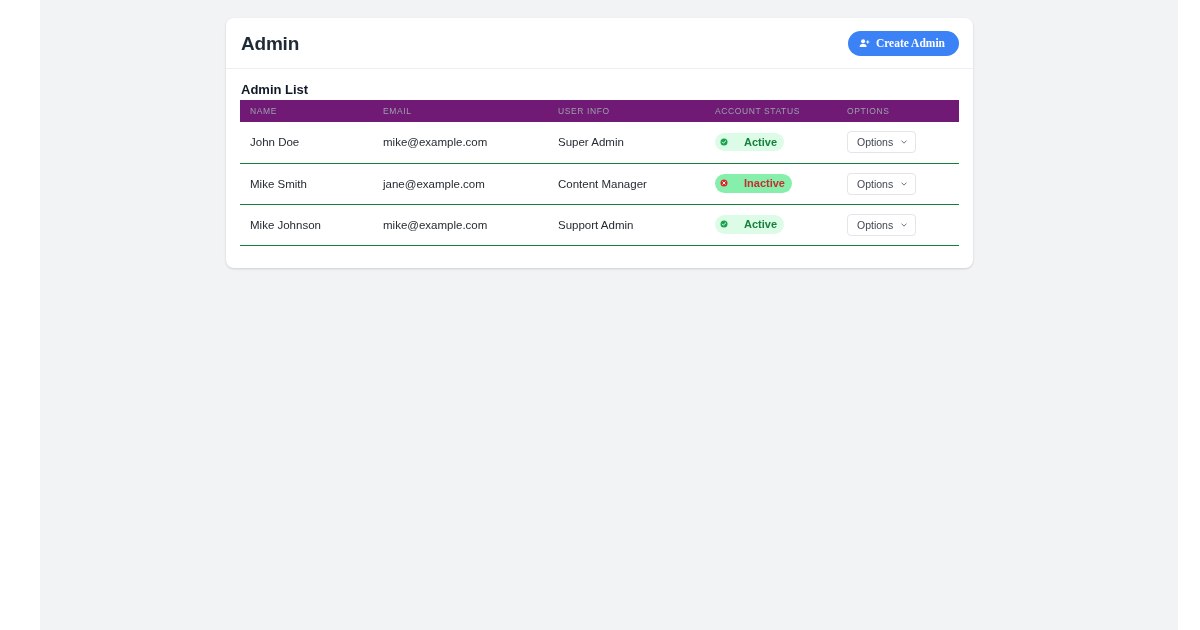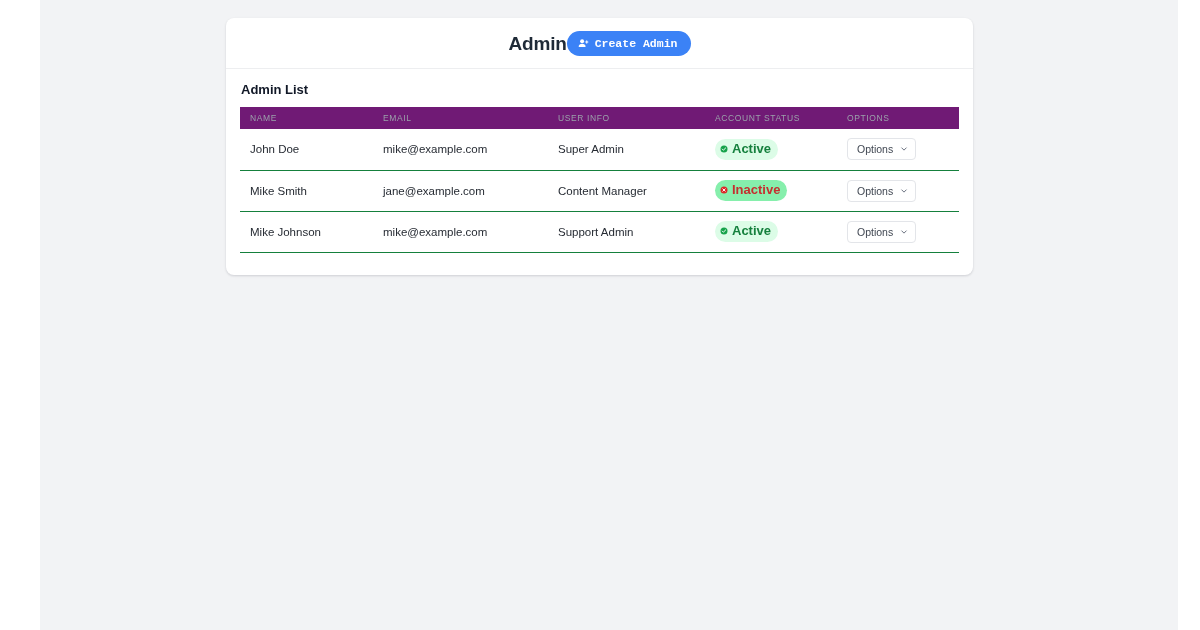--- a/index.html
+++ b/index.html
@@ -34,57 +34,57 @@
     box-shadow: 0 1px 3px rgba(16, 24, 40, 0.10), 0 1px 2px rgba(16, 24, 40, 0.06);
     overflow: hidden;
   }
 
   
   .card-header {
     height: 51px;
     border-bottom: 1px solid #edeef0;
     display: flex;
     align-items: center;
-    justify-content: center;
+    justify-content: space-between;
     padding: 0 14px 0 15px;
   }
   .page-title {
     font-size: 19px;
     font-weight: bold;
     color: #1f2a37;
     letter-spacing: -0.2px;
     line-height: 1;
   }
 
   .create-btn {
     display: inline-flex;
     align-items: center;
     gap: 6px;
     background: #3b82f6;
     color: #ffffff;
     border: none;
     border-radius: 999px;
     height: 25px;
     padding: 0 14px 0 11px;
-    font-family: Liberation Mono, monospace;
+    font-family: Liberation Serif, serif;
     font-size: 11.5px;
     font-weight: bold;
     cursor: pointer;
     white-space: nowrap;
   }
   .create-btn svg { display: block; }
 
   
   .card-body { padding: 14px 14px 22px 14px; }
 
   .section-title {
     font-size: 13px;
     font-weight: bold;
     color: #111827;
-    margin: 0 0 11px 1px;
+    margin: 0 0 4px 1px;
     line-height: 1;
   }
 
   table.admin-table {
     width: 100%;
     border-collapse: collapse;
     table-layout: fixed;
   }
 
   table.admin-table thead th {
@@ -115,24 +115,24 @@
   .col-name   { width: 133px; }
   .col-email  { width: 175px; }
   .col-info   { width: 157px; }
   .col-status { width: 132px; }
   .col-opts   { width: 122px; }
 
   
   .badge {
     display: inline-flex;
     align-items: center;
-    gap: 4px;
+    gap: 16px;
     border-radius: 999px;
     padding: 2px 7px 2px 5px;
-    font-size: 13px;
+    font-size: 11px;
     font-weight: bold;
     line-height: 1.3;
   }
   .badge.active   { background: #dcfce7; color: #15803d; }
   .badge.inactive { background: #86efac; color: #c52f2f; }
   .badge svg { display: block; }
 
   
   .options-btn {
     display: inline-flex;

